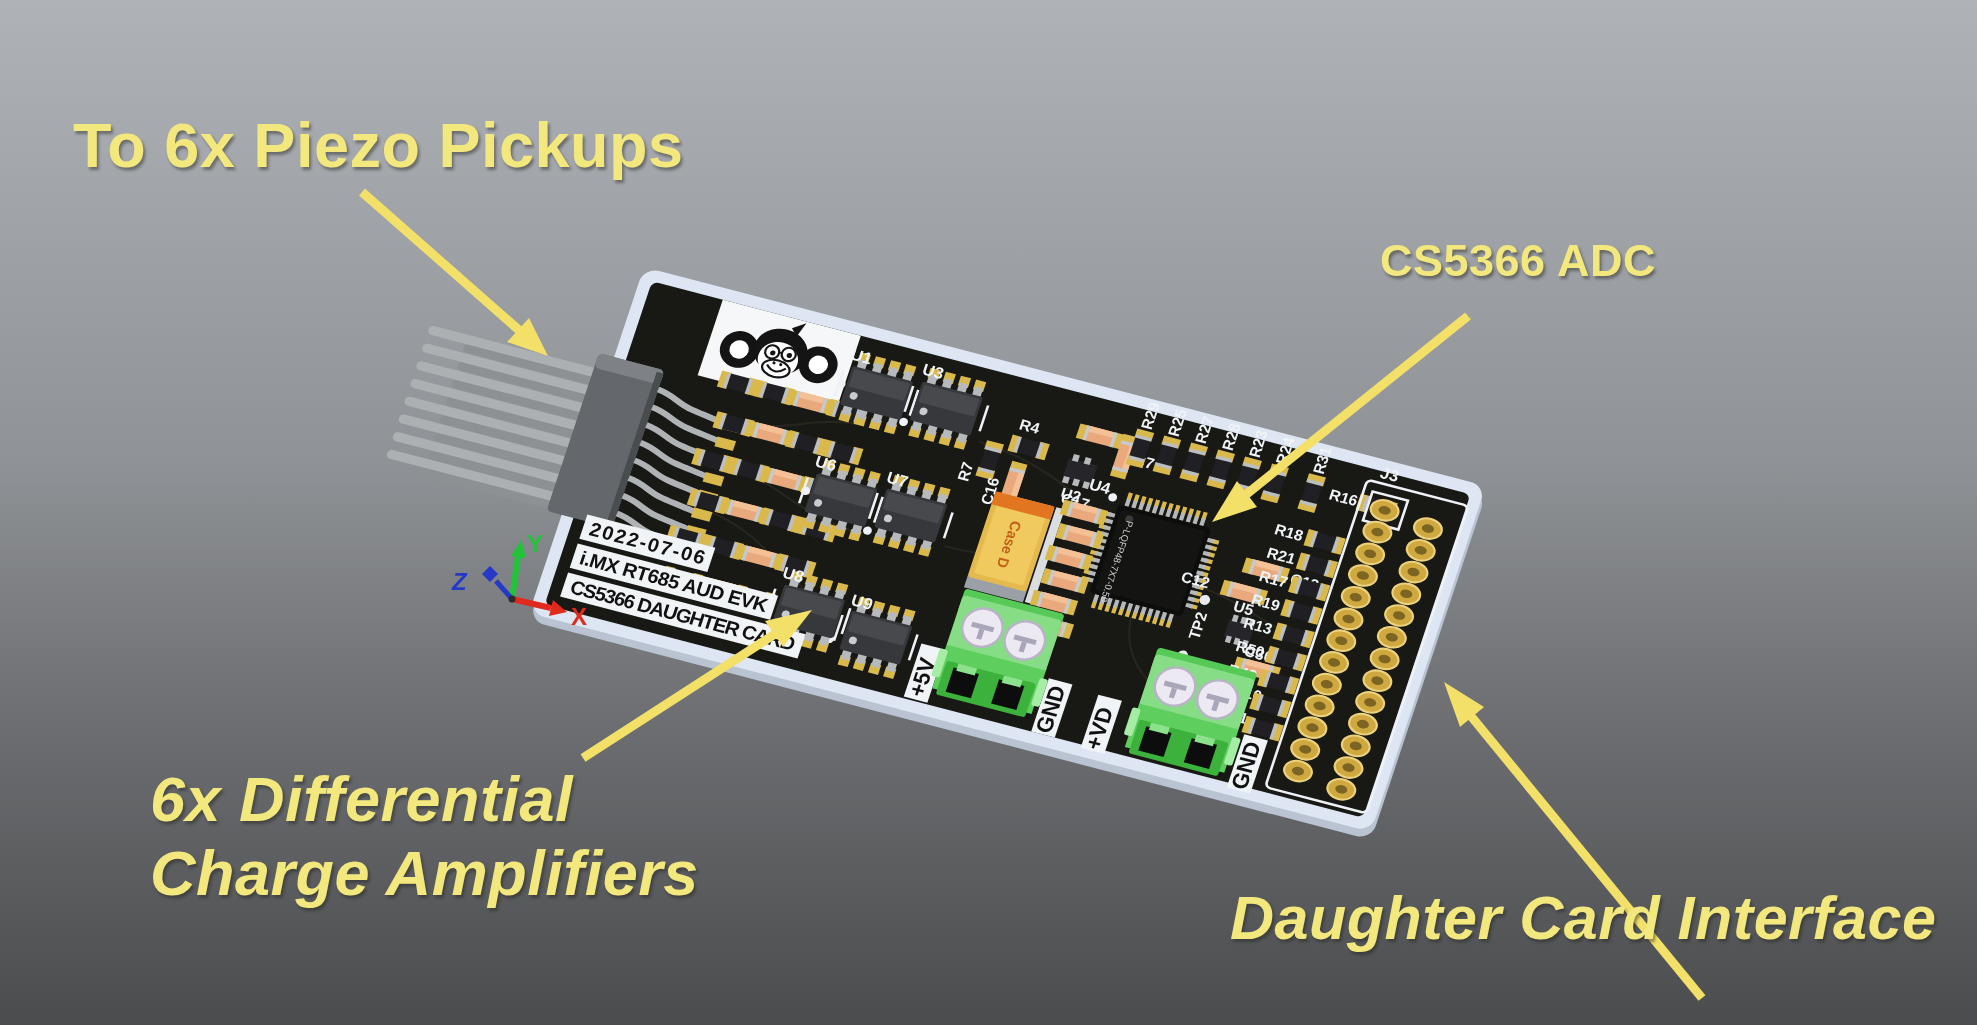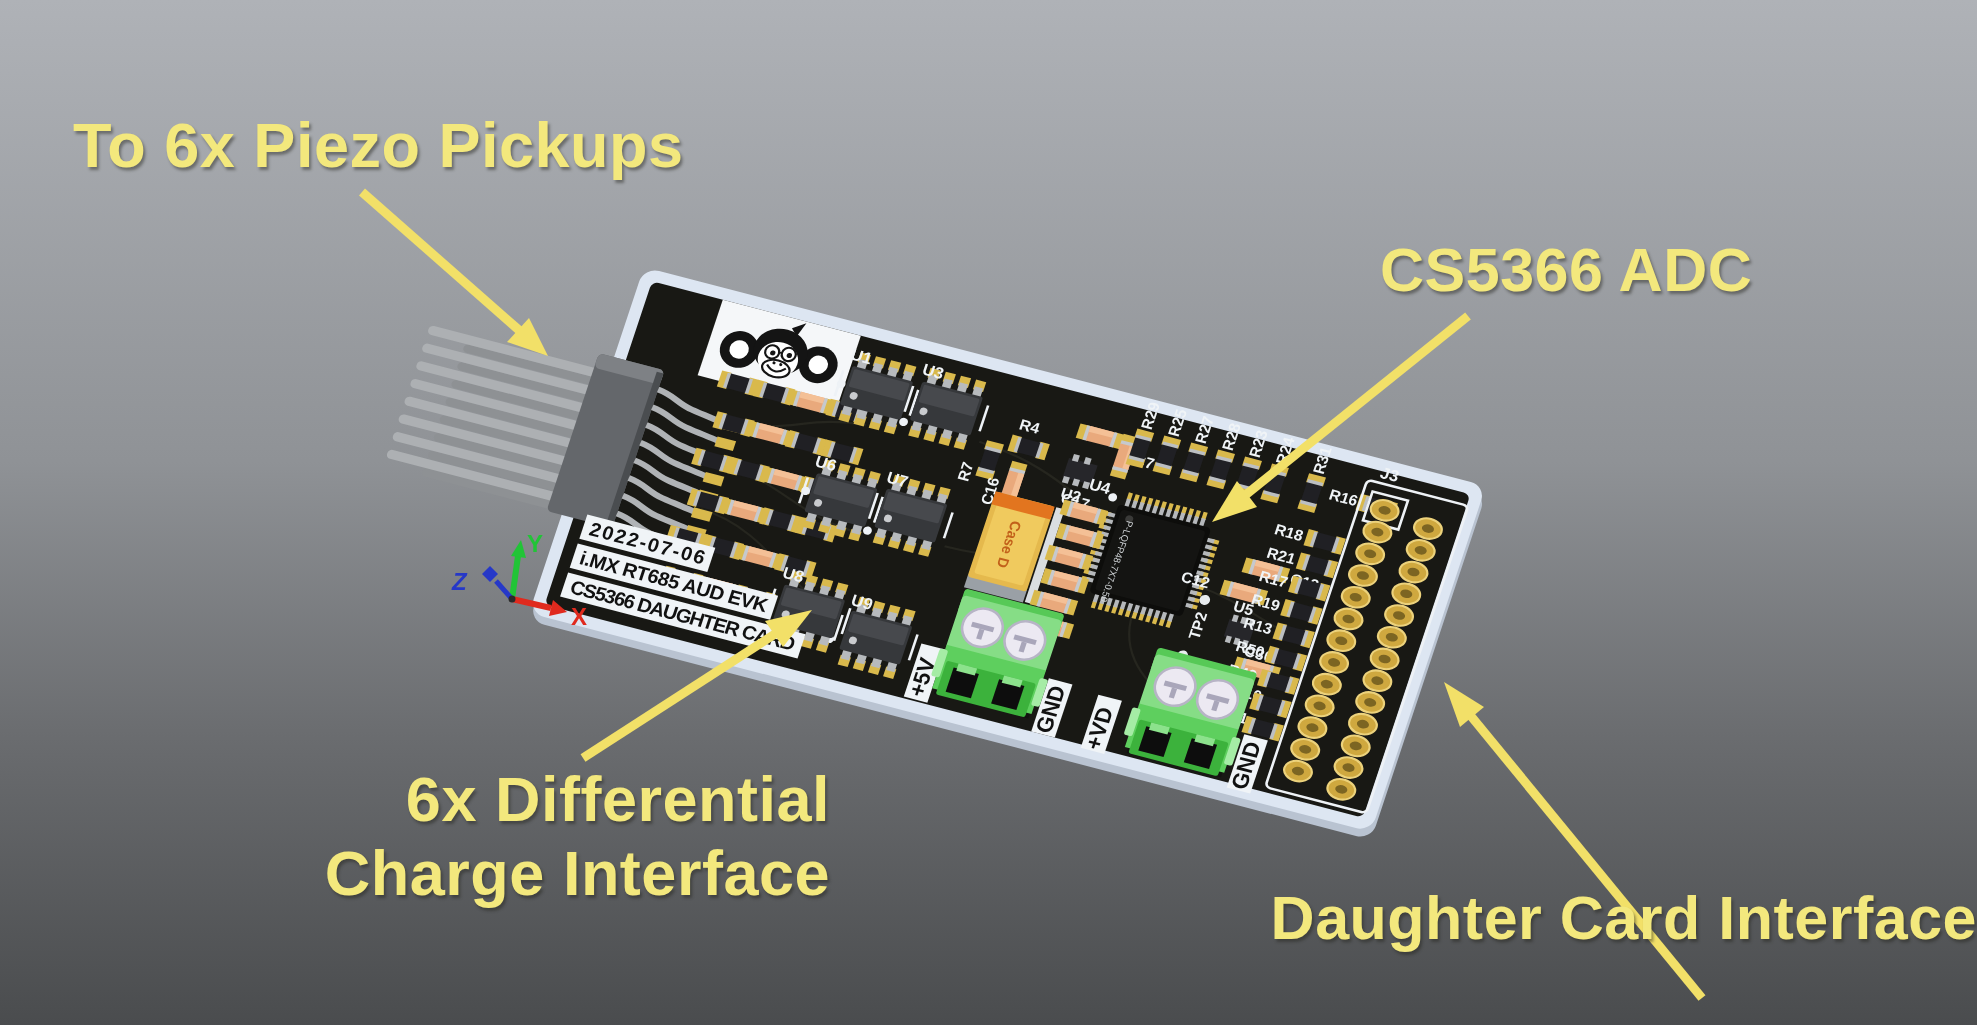--- a/index.html
+++ b/index.html
@@ -6,21 +6,21 @@
   .stage{
     position:relative;width:1977px;height:1025px;overflow:hidden;
     background:linear-gradient(180deg,#afb2b7 0%,#8f9296 45%,#6a6c6f 72%,#4a4c4e 100%);
     font-family:"Liberation Sans",sans-serif;
   }
   .stage svg{position:absolute;left:0;top:0;}
   .ann{
     position:absolute;color:#f3e87d;font-weight:bold;white-space:nowrap;
     text-shadow:2px 3px 3px rgba(35,35,28,.45);letter-spacing:.5px;
   }
-  .ann.center{text-align:right;white-space:normal;}
+  .ann.center{text-align:left;white-space:normal;font-style:italic;}
   .silk{fill:#f0f4f7;font-weight:bold;font-family:"Liberation Sans",sans-serif;}
   .silkdark{fill:#111;font-weight:bold;font-family:"Liberation Sans",sans-serif;}
 </style>
 </head>
 <body>
 
 <div class="stage">
 
 <svg width="1977" height="1025" viewBox="0 0 1977 1025">
   <defs>
@@ -442,24 +442,24 @@
     </g>
     <g>
       <line x1="1702" y1="998" x2="1466" y2="710" stroke="#f2e068" stroke-width="9"></line>
       <polygon points="1444,682 1484,707 1460,727"></polygon>
     </g>
   </g>
 </svg>
 
 <div class="ann" style="left:73px;top:109px;font-size:63px;">To 6x Piezo Pickups</div>
 
-<div class="ann" style="left:1380px;top:235px;font-size:61px;">CS5366 ADC</div>
+<div class="ann" style="left:1380px;top:235px;font-size:45px;">CS5366 ADC</div>
 
 <div class="ann center" style="left:150px;top:763px;width:680px;font-size:63px;line-height:1.17;">
   <div>6x Differential</div>
-  <div>Charge Interface</div>
+  <div>Charge Amplifiers</div>
 </div>
 
 <div class="ann center" style="left:1230px;top:882px;width:747px;font-size:61px;line-height:1.2;">
   <div>Daughter Card Interface</div>
 </div>
 
 </div>
 
 </body></html>

